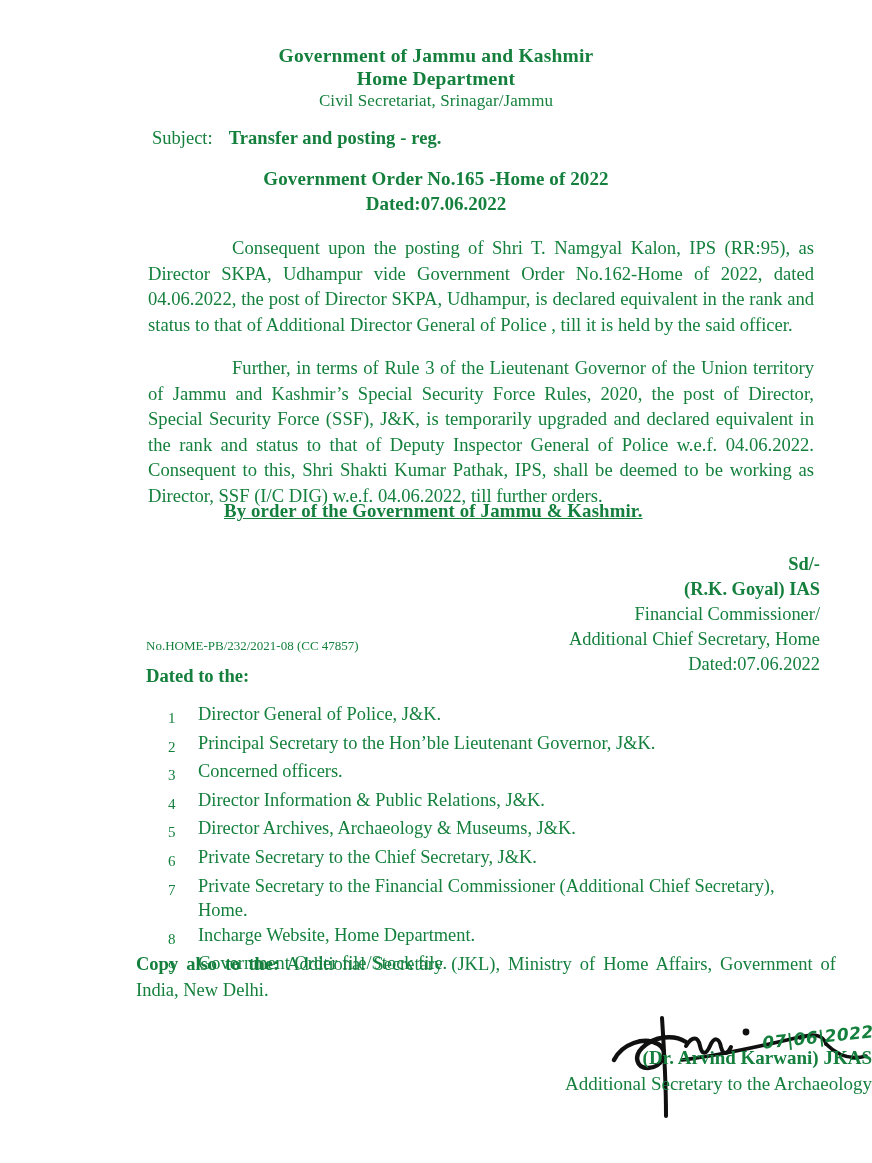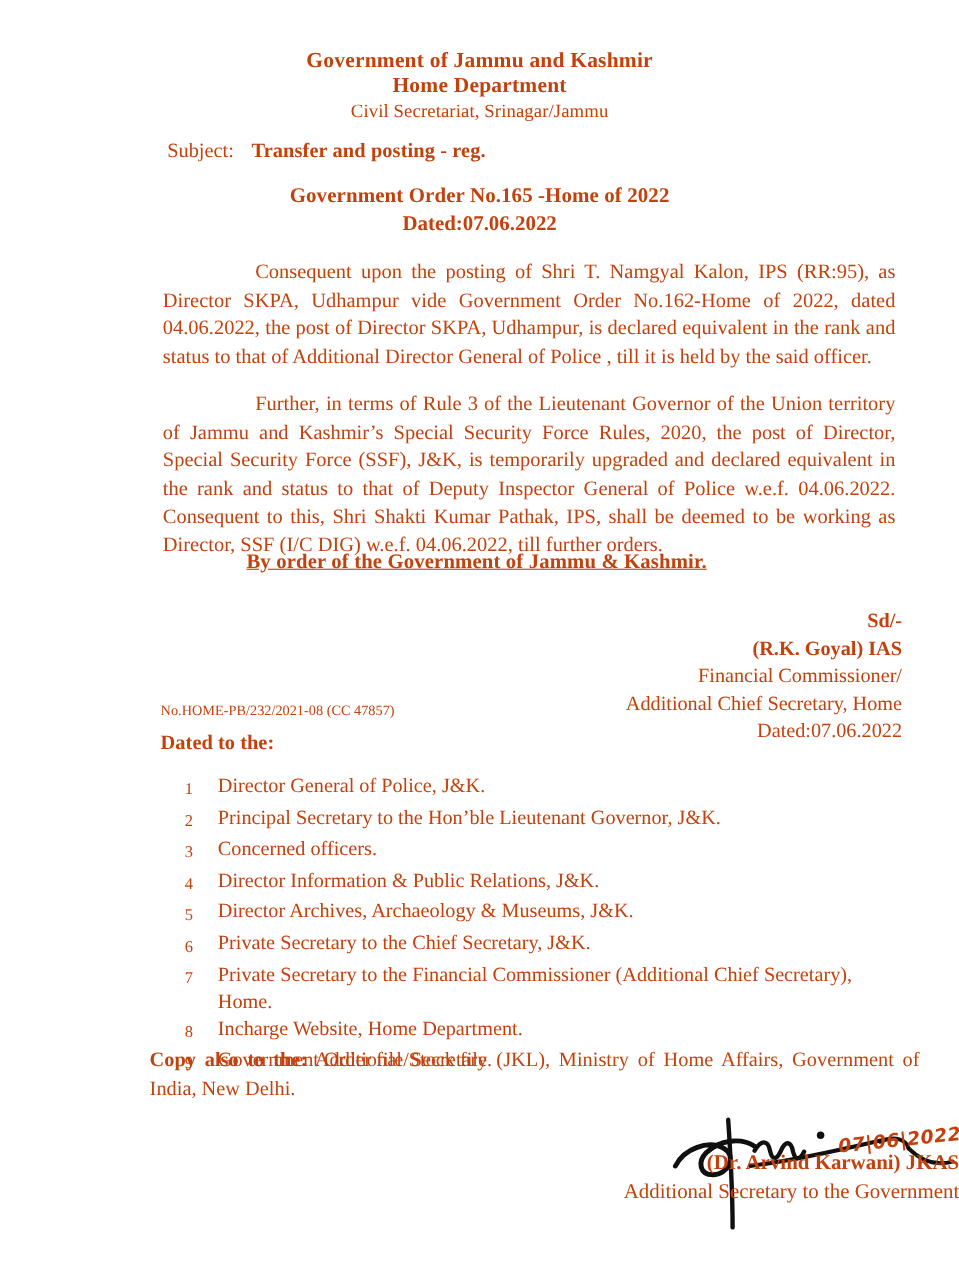--- a/index.html
+++ b/index.html
@@ -6,21 +6,21 @@
     margin: 0;
     padding: 0;
     background: #ffffff;
   }
   .page {
     position: relative;
     width: 872px;
     height: 1163px;
     background: #ffffff;
     font-family: "Liberation Serif", "DejaVu Serif", serif;
-    color: #c2410c;
+    color: #15803d;
     overflow: hidden;
   }
 
   
   .letterhead {
     position: absolute;
     left: 0;
     top: 44px;
     width: 872px;
     text-align: center;
@@ -304,16 +304,16 @@
       <path d="M82 62 C130 56, 178 44, 204 38" stroke-width="3.6"></path>
       <path d="M200 40 C214 34, 224 38, 226 46" stroke-width="3.6"></path>
       <path d="M226 46 C238 58, 252 62, 266 58" stroke-width="3.6"></path>
     </g>
   </svg>
 
   <div class="hand-date">07|06|2022</div>
 
   <div class="bottom-sign">
     <div class="bs-name">(Dr. Arvind Karwani) JKAS</div>
-    <div class="bs-desig">Additional Secretary to the Government</div>
+    <div class="bs-desig">Additional Secretary to the Archaeology</div>
   </div>
 
 </div>
 
 </body></html>

